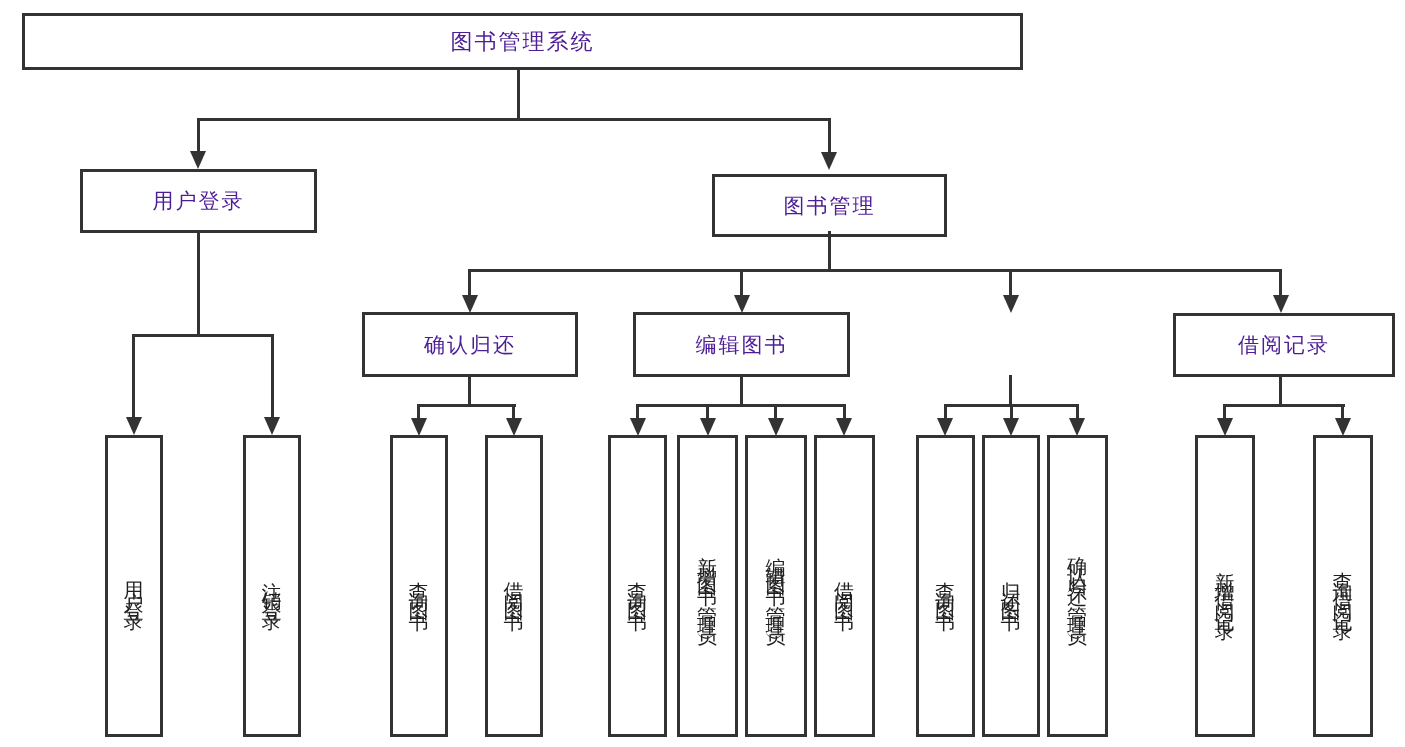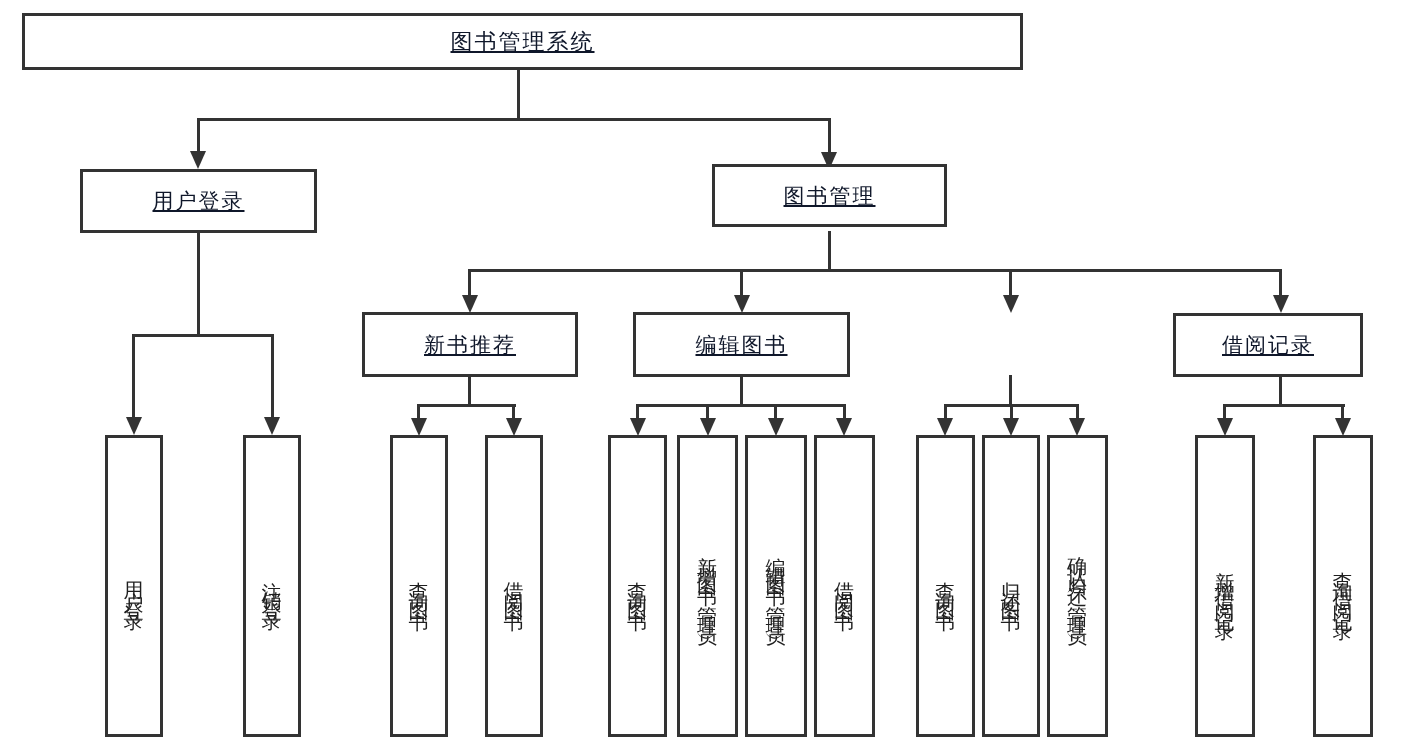--- a/index.html
+++ b/index.html
@@ -11,21 +11,21 @@
     overflow:hidden;
   }
   .box{
     position:absolute;
     box-sizing:border-box;
     background:#ffffff;
     border:3px solid #333333;
     display:flex;align-items:center;justify-content:center;
     color:#1f1f1f;
   }
-  .hbox span{font-size:21px;letter-spacing:2px;color:#0f172a;white-space:nowrap;text-decoration:underline;}
+  .hbox span{font-size:21px;letter-spacing:2px;color:#4c1d95;white-space:nowrap;}
   .root span{font-size:22px;}
   .tall{top:435px;height:302px;}
   .vtext{
     writing-mode:vertical-lr;
     text-orientation:mixed;
     font-size:20px;
     line-height:1.1;
     letter-spacing:0.5em;
     color:#1f1f1f;
     white-space:nowrap;
@@ -64,21 +64,21 @@
     <i class="hl" style="left:197px;top:118px;width:634px"></i>
     <i class="vl" style="left:197px;top:118px;height:38px"></i>
     <i class="ar" style="left:190px;top:151px"></i>
     <i class="vl" style="left:828px;top:118px;height:38px"></i>
     <i class="ar" style="left:821px;top:152px"></i>
   </div>
 
   <div class="box hbox" style="left:80px;top:169px;width:237px;height:64px">
     <span>用户登录</span>
   </div>
-  <div class="box hbox" style="left:712px;top:164px;width:235px;height:63px">
+  <div class="box hbox" style="left:712px;top:174px;width:235px;height:63px">
     <span>图书管理</span>
   </div>
 
   <div>
     <i class="vl" style="left:197px;top:231px;height:105px"></i>
     <i class="hl" style="left:132px;top:334px;width:142px"></i>
     <i class="vl" style="left:132px;top:334px;height:88px"></i>
     <i class="ar" style="left:126px;top:417px"></i>
     <i class="vl" style="left:271px;top:334px;height:88px"></i>
     <i class="ar" style="left:264px;top:417px"></i>
@@ -91,26 +91,26 @@
     <i class="ar" style="left:462px;top:295px"></i>
     <i class="vl" style="left:740px;top:269px;height:30px"></i>
     <i class="ar" style="left:734px;top:295px"></i>
     <i class="vl" style="left:1009px;top:269px;height:30px"></i>
     <i class="ar" style="left:1003px;top:295px"></i>
     <i class="vl" style="left:1279px;top:269px;height:30px"></i>
     <i class="ar" style="left:1273px;top:295px"></i>
   </div>
 
   <div class="box hbox" style="left:362px;top:312px;width:216px;height:65px">
-    <span>新书推荐</span>
+    <span>确认归还</span>
   </div>
   <div class="box hbox" style="left:633px;top:312px;width:217px;height:65px">
     <span>编辑图书</span>
   </div>
-  <div class="box hbox" style="left:1173px;top:313px;width:190px;height:64px">
+  <div class="box hbox" style="left:1173px;top:313px;width:222px;height:64px">
     <span>借阅记录</span>
   </div>
 
   <div>
     <i class="vl" style="left:468px;top:375px;height:31px"></i>
     <i class="hl" style="left:417px;top:404px;width:99px"></i>
     <i class="vl" style="left:417px;top:404px;height:18px"></i>
     <i class="ar" style="left:411px;top:418px"></i>
     <i class="vl" style="left:512px;top:404px;height:18px"></i>
     <i class="ar" style="left:506px;top:418px"></i>

